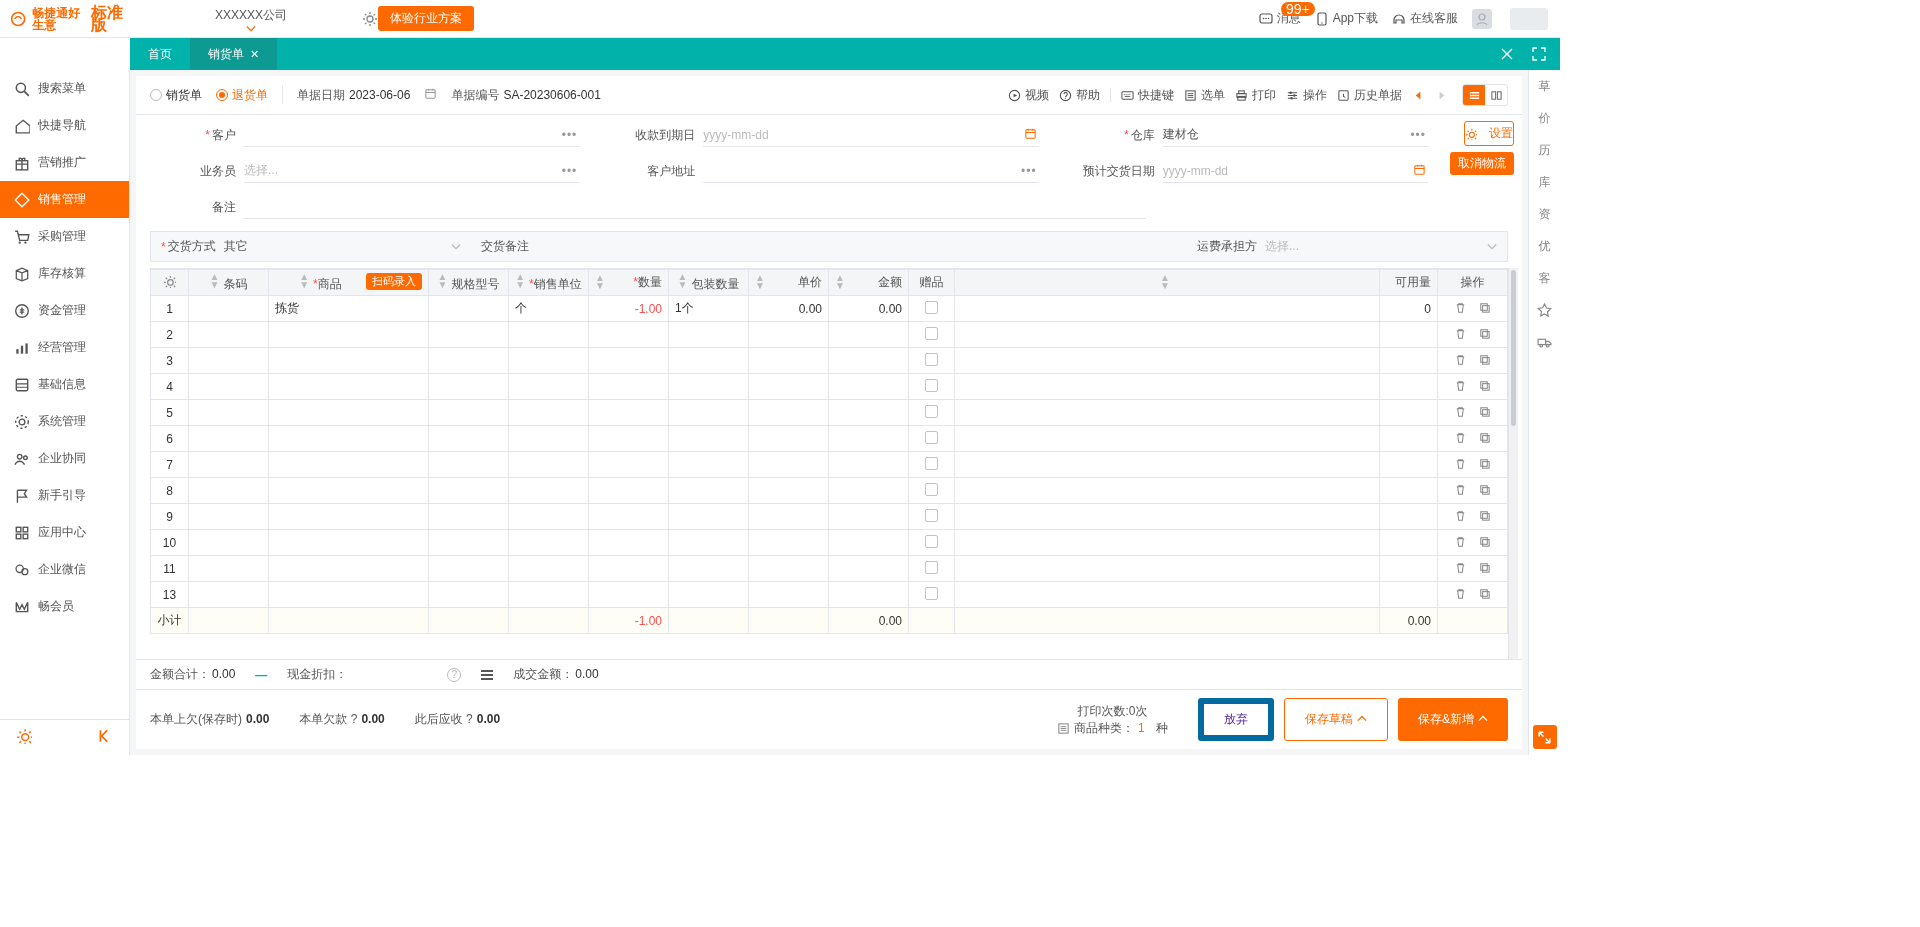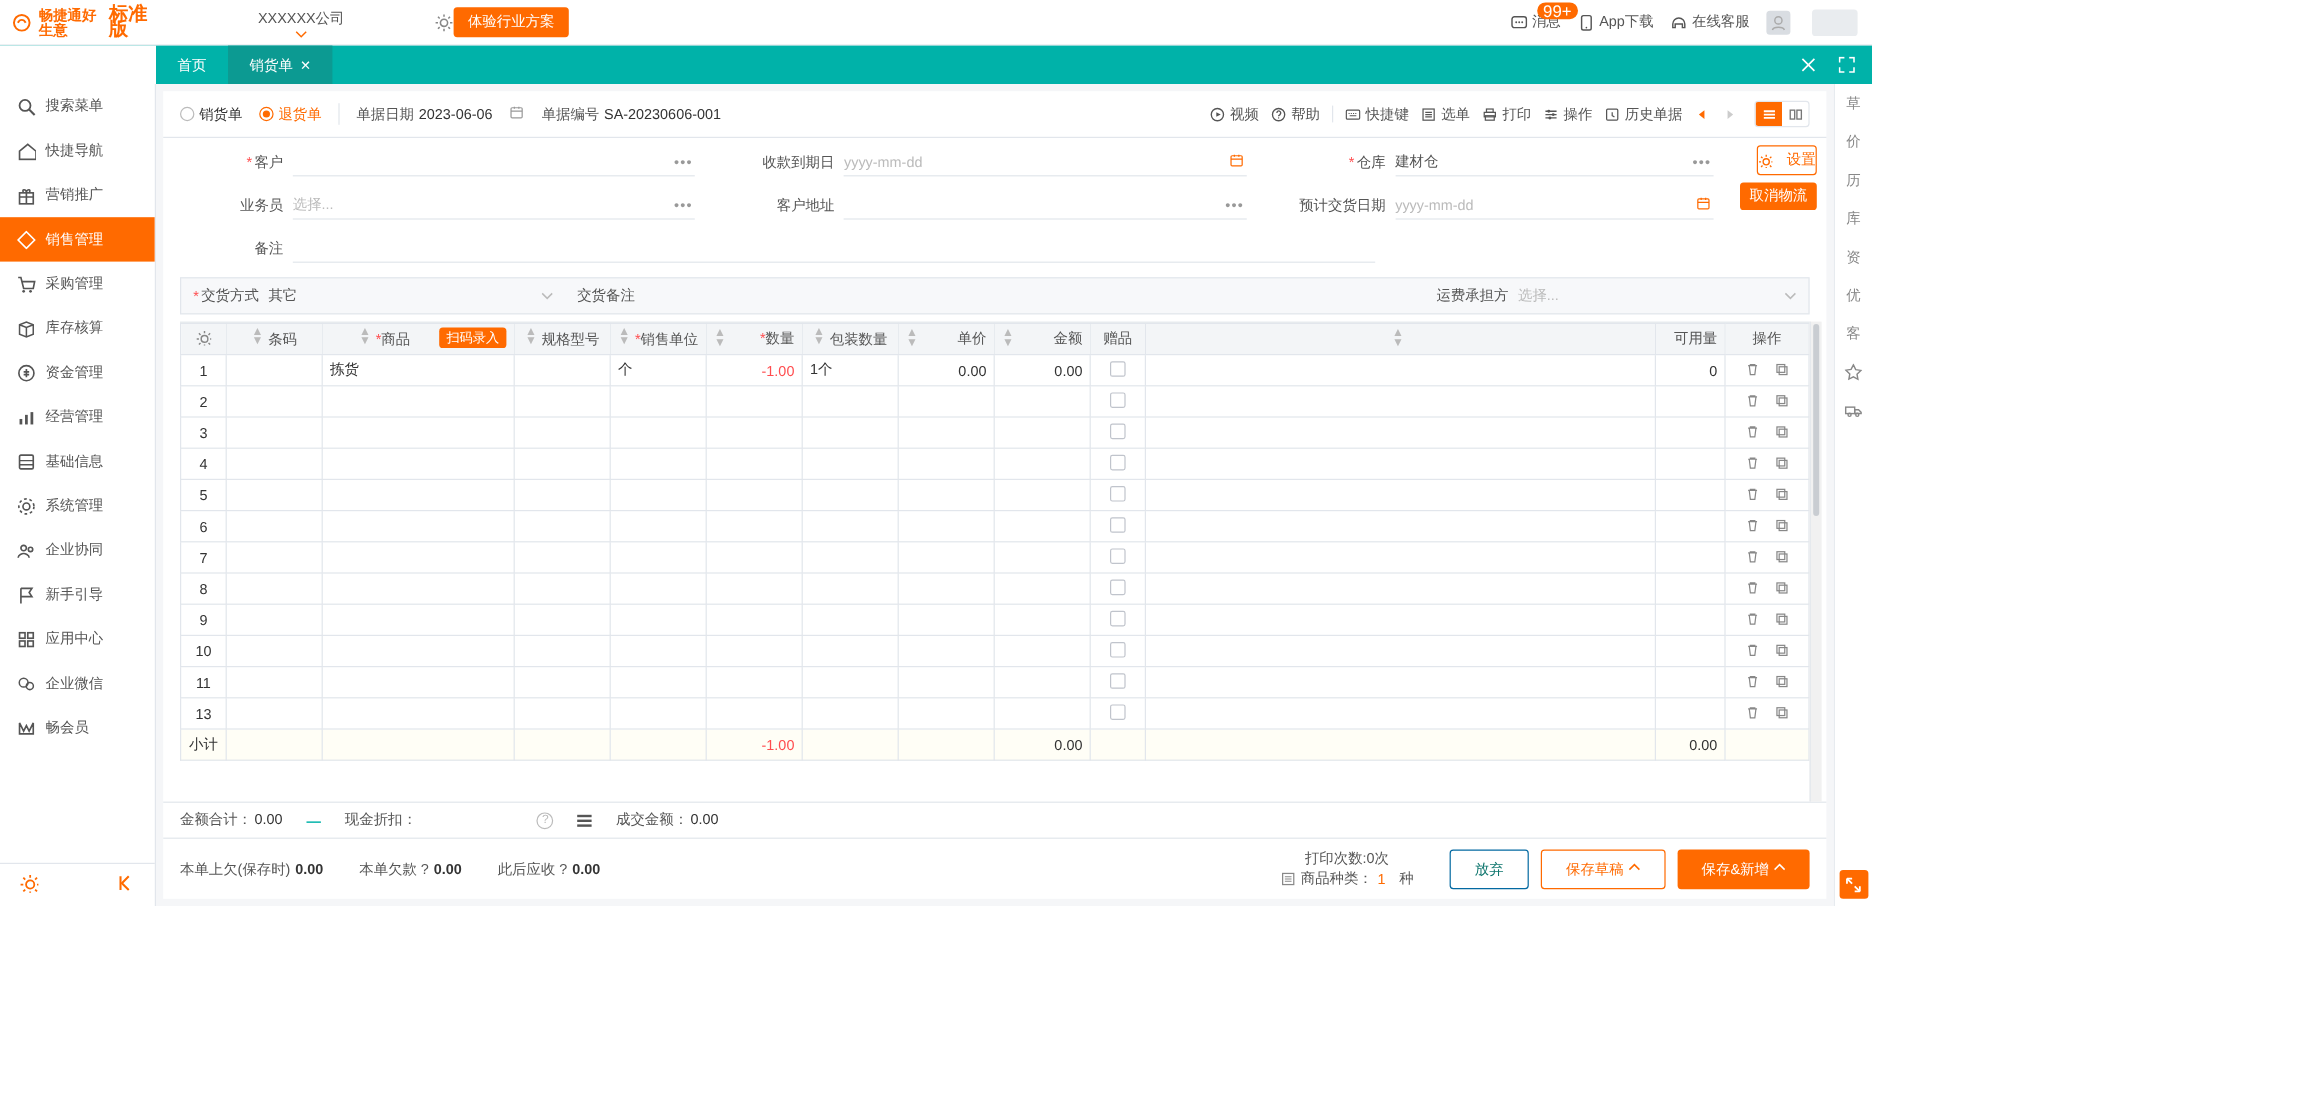--- a/index.html
+++ b/index.html
@@ -147,21 +147,21 @@
   
   .footer{ padding:8px 14px; display:flex; align-items:center; border-top:1px solid var(--border); }
   .footer .summary{ display:flex; gap:30px; color:#555;}
   .footer .summary b{ color:#333; font-weight:600; margin-left:4px;}
   .footer .grow{flex:1;}
   .footer .meta{ color:#555; display:flex; align-items:center;flex-direction:column;}
   .footer .meta .mi{ margin-left:20px; display:flex; align-items:center; gap:4px;}
   .footer .meta .mi .count{ color:var(--orange);}
   .footer .actions{ display:flex; gap:10px; margin-left:30px;}
   .btn{ padding:7px 20px; border-radius:3px; cursor:pointer; display:flex; align-items:center; gap:4px;}
-  .btn.ghost{ border:1px solid #0369a1; color:#0f766e; background:#fff;}
+  .btn.ghost{ border:6px solid #0369a1; color:#4c1d95; background:#fff;}
   .btn.orange-line{ border:1px solid var(--orange); color:var(--orange); background:#fff;}
   .btn.orange{ background:var(--orange); color:#fff;}
   .btn .tiny-chev svg{width:10px;height:10px;}
 
   
   .rail{ width:32px; background:#fff; border-left:1px solid var(--border); display:flex; flex-direction:column; align-items:center; padding-top:4px; gap:8px;}
   .rail .ritem{ width:24px; height:24px; display:flex; align-items:center; justify-content:center; color:#888; cursor:pointer; border-radius:3px;}
   .rail .ritem svg{width:15px;height:15px;}
   .rail .ritem.last{ background:var(--orange); color:#fff; margin-top:auto; margin-bottom:6px;}
 

